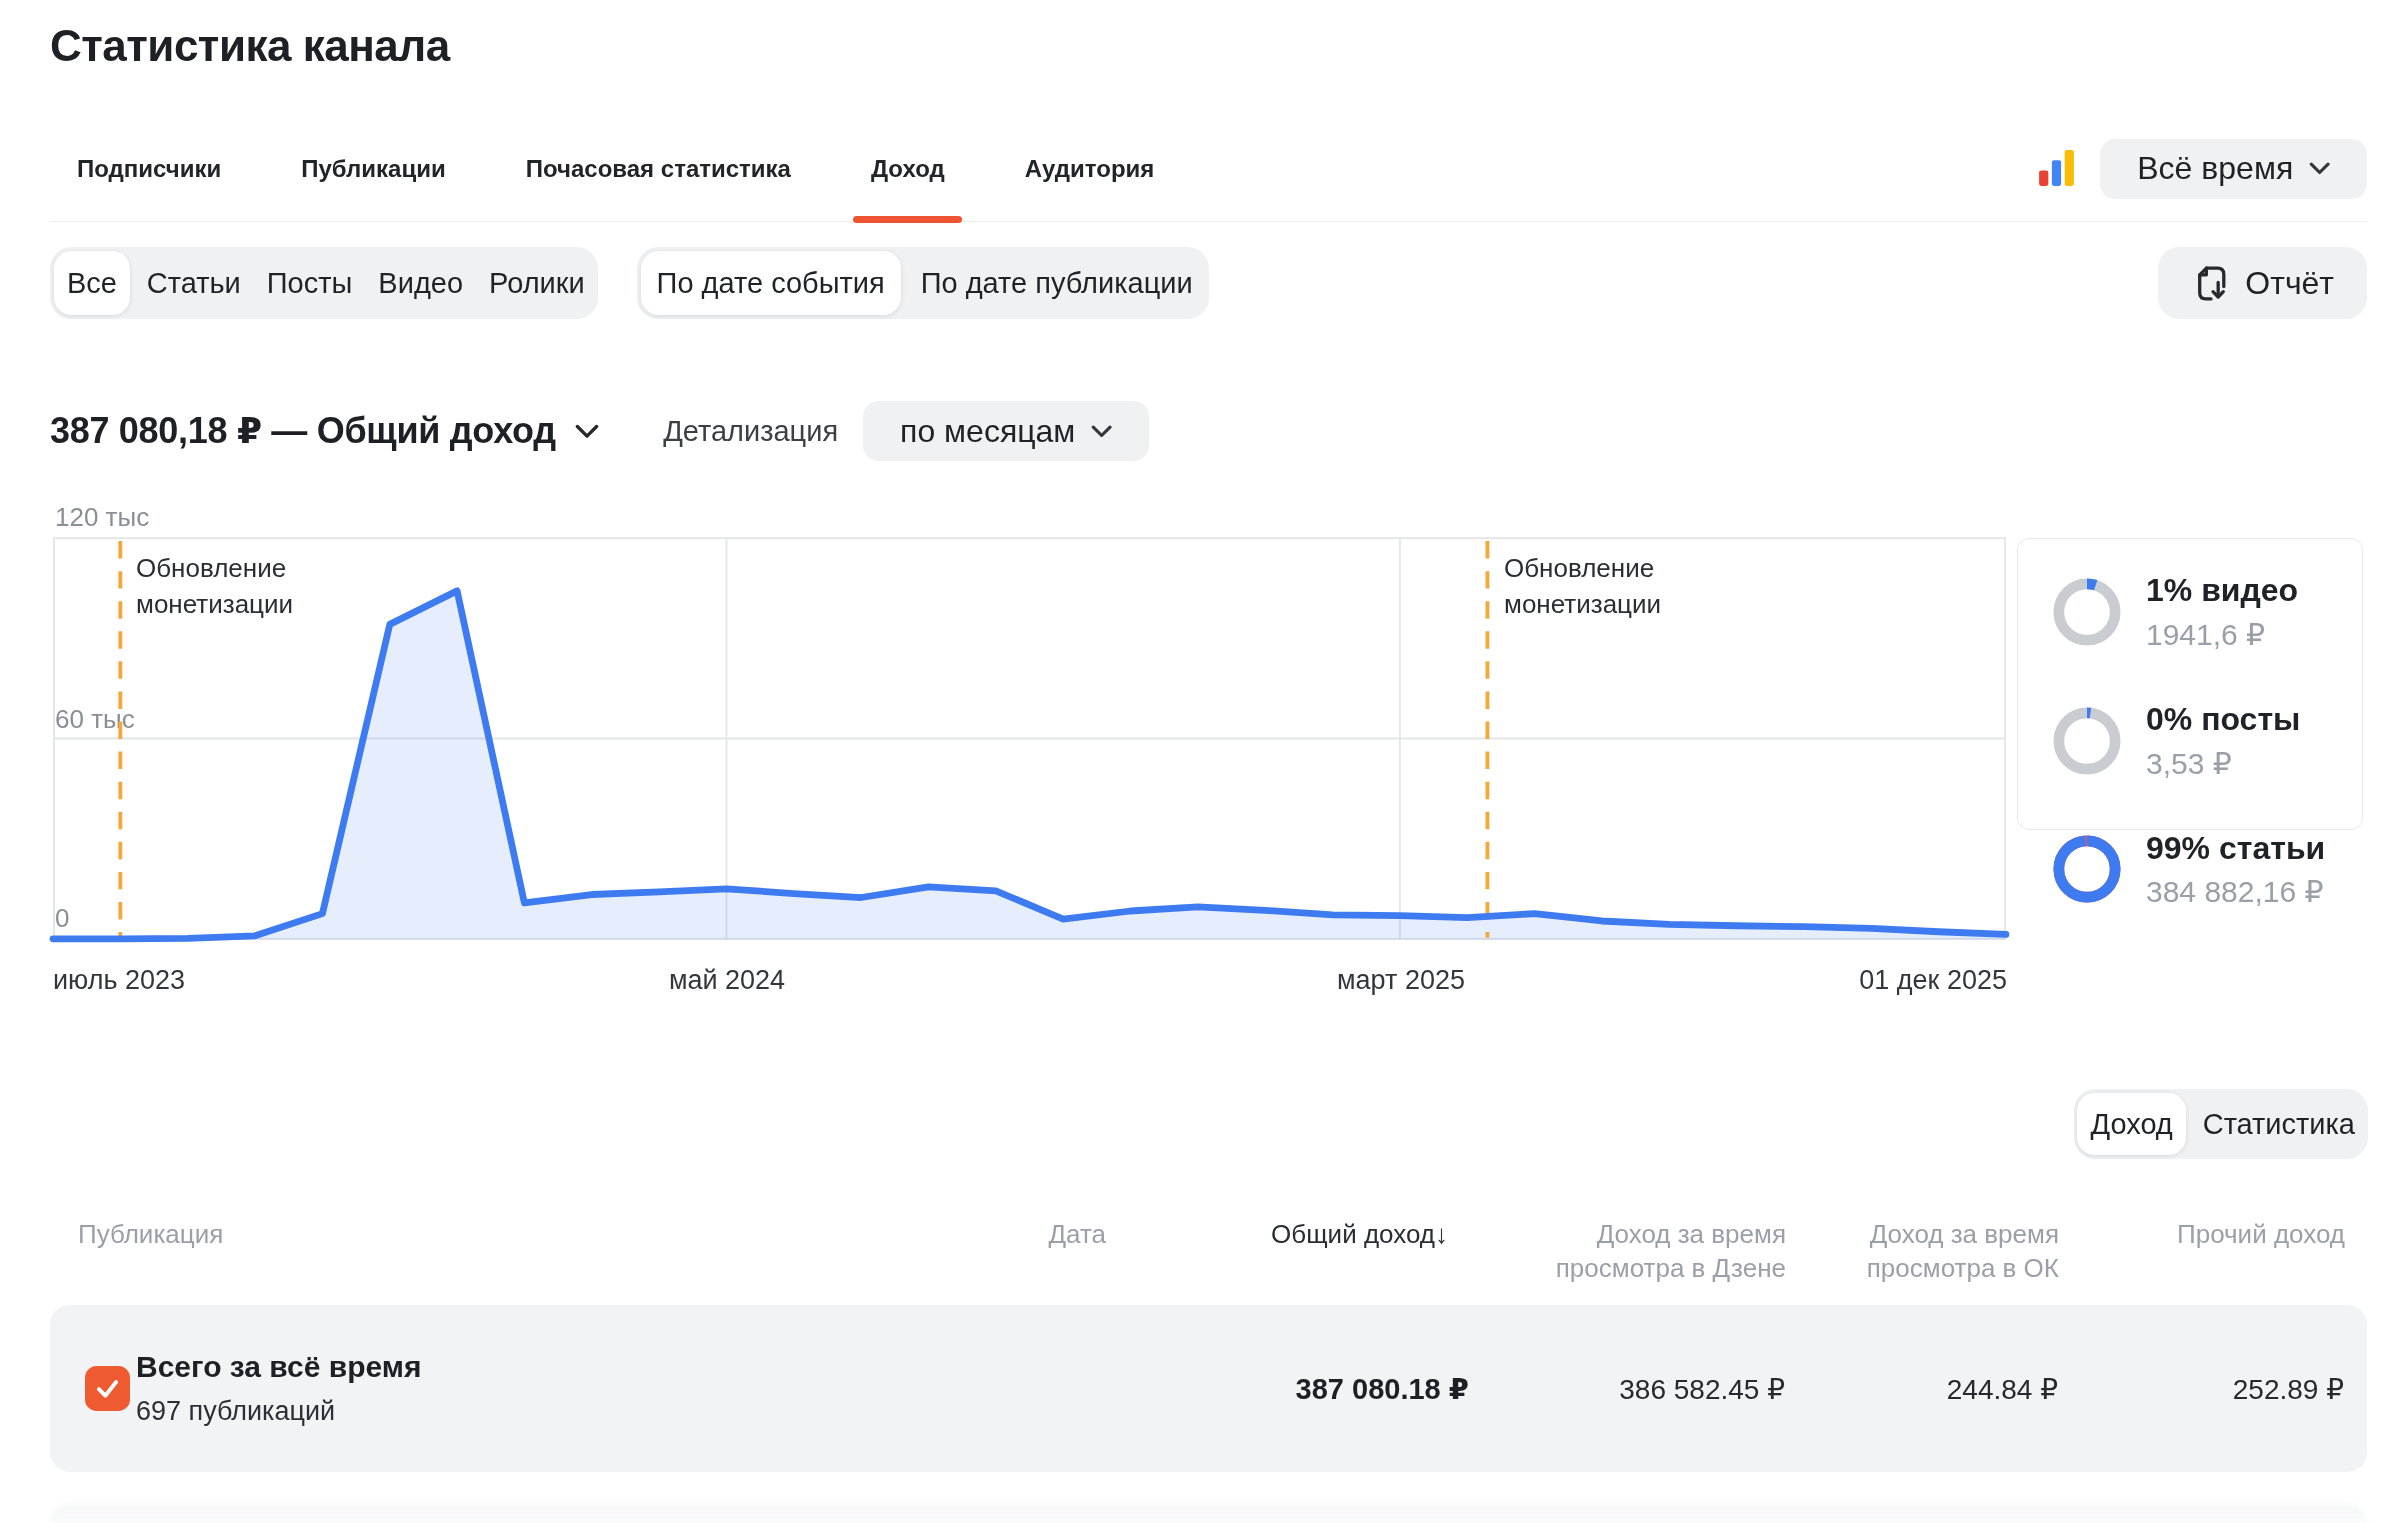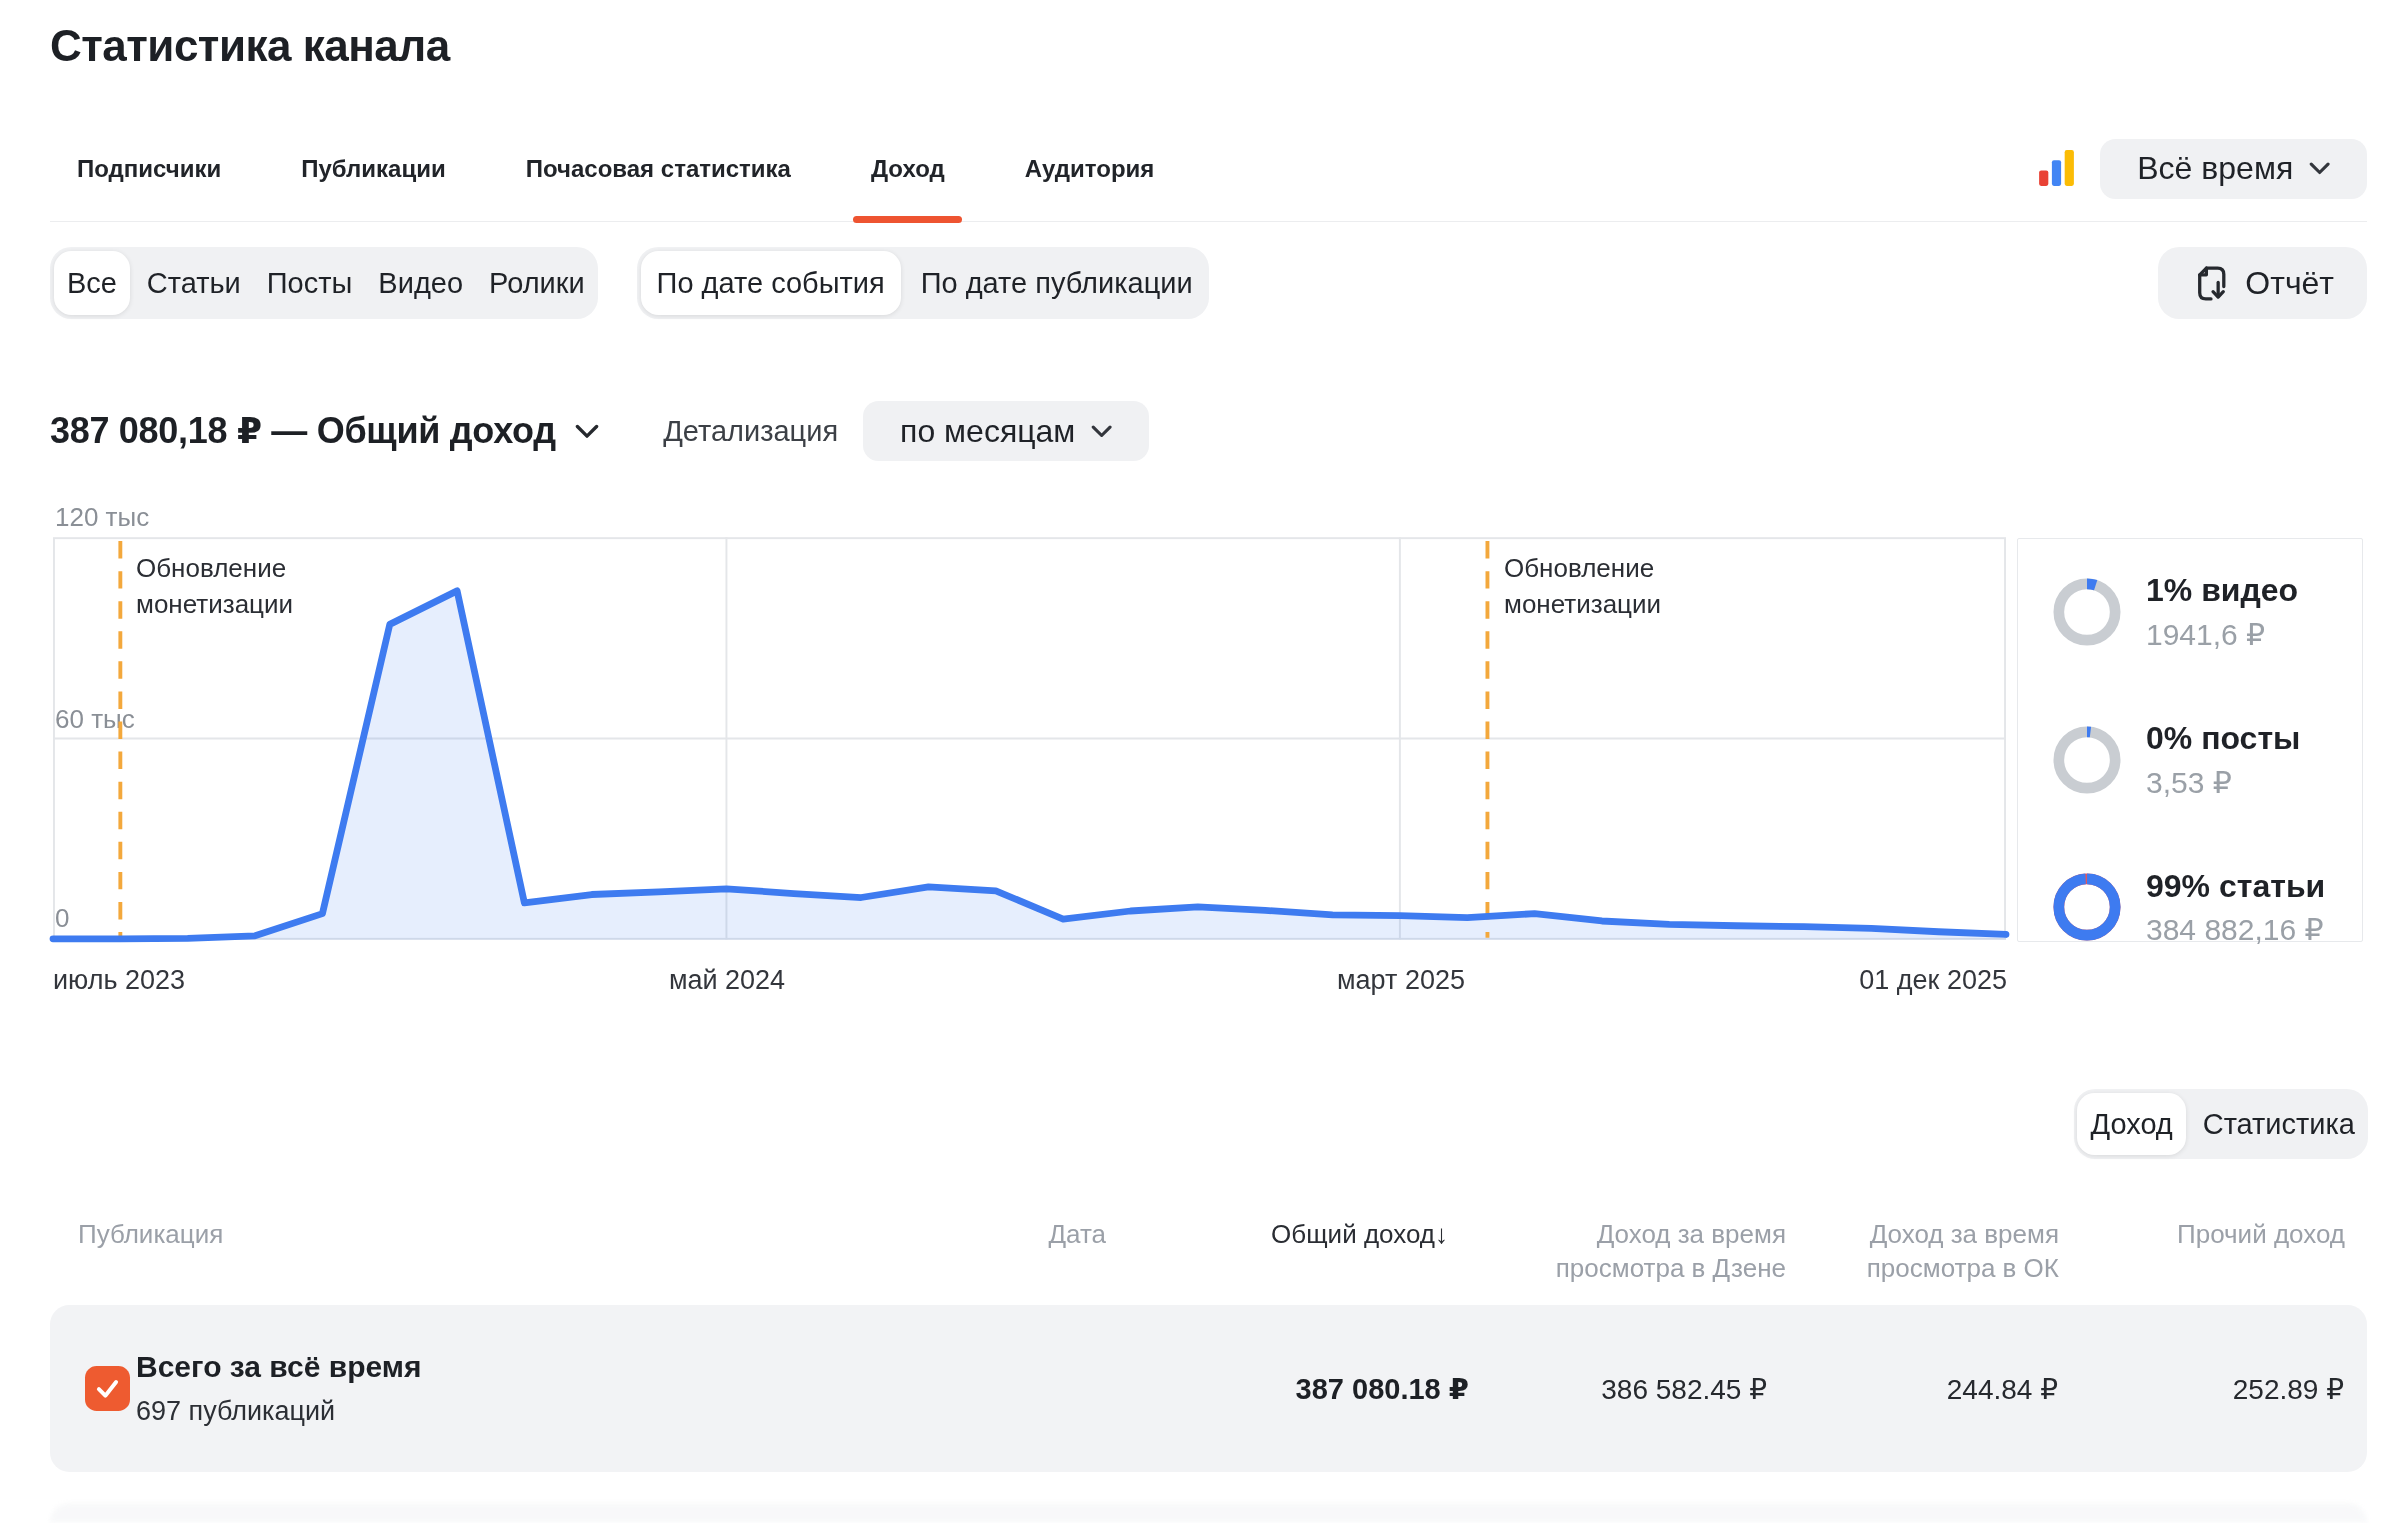--- a/index.html
+++ b/index.html
@@ -37,21 +37,21 @@
   .rev-row{position:absolute;left:50px;top:400px;height:62px;display:flex;align-items:center;}
   .rev-title{display:flex;align-items:center;gap:19.4px;font-size:36px;font-weight:700;letter-spacing:-0.3px;color:#1d2025;cursor:pointer;}
   .rev-title .chev{width:24px;height:14.6px;}
   .detail-label{margin-left:64px;font-size:29px;color:#3c4046;}
   .detail-btn{margin-left:25px;}
   
   .ylab{position:absolute;left:55px;font-size:26px;color:#8a8f96;}
   #plot{position:absolute;left:53px;top:537px;overflow:visible;}
   .chart-note{position:absolute;top:550px;width:243px;font-size:26px;line-height:1.4;color:#2b2e34;}
   .xlab{position:absolute;top:965px;font-size:27px;color:#33363c;white-space:nowrap;}
-  .legend{position:absolute;left:2017px;top:538px;width:346px;height:404px;box-sizing:border-box;border:1.9px solid #e7e9ec;border-radius:2px;background:#fff;padding:33px 19.4px 0 35px;display:flex;flex-direction:column;gap:68px;}
+  .legend{position:absolute;left:2017px;top:538px;width:346px;height:292px;box-sizing:border-box;border:1.9px solid #e7e9ec;border-radius:12px;background:#fff;padding:33px 19.4px 0 35px;display:flex;flex-direction:column;gap:49px;}
   .legend-item{display:flex;align-items:center;gap:25px;cursor:pointer;}
   .donut{width:68px;height:68px;flex:0 0 auto;}
   .legend-text{display:flex;flex-direction:column;gap:7.8px;}
   .legend-label{font-size:32px;font-weight:600;color:#1f2227;white-space:nowrap;}
   .legend-amount{font-size:30px;color:#9aa0a7;white-space:nowrap;}
   
   .toggle{position:absolute;right:29px;top:1089px;}
   .toggle .seg{height:70px;}
   .toggle .seg-item{height:62px;font-size:29px;}
   .th{position:absolute;top:1217px;font-size:26px;color:#9ba0a8;text-align:right;line-height:1.32;white-space:nowrap;}
@@ -220,20 +220,20 @@
     <div class="checkbox">
       <svg width="33" height="33" viewBox="0 0 46 46">
         <polyline points="11,24 20,33 35,14" fill="none" stroke="#fff" stroke-width="5.5" stroke-linecap="round" stroke-linejoin="round"></polyline>
       </svg>
     </div>
     <div class="row-titles">
       <span class="row-title">Всего за всё время</span>
       <span class="row-sub">697 публикаций</span>
     </div>
     <div class="cell bold" style="right:898px">387 080.18 ₽</div>
-    <div class="cell" style="right:600px">386 582.45 ₽</div>
+    <div class="cell" style="right:582px">386 582.45 ₽</div>
     <div class="cell" style="right:309px">244.84 ₽</div>
     <div class="cell" style="right:23px">252.89 ₽</div>
   </div>
 
   <div class="next-band"></div>
 </div>
 
 
 </body></html>

